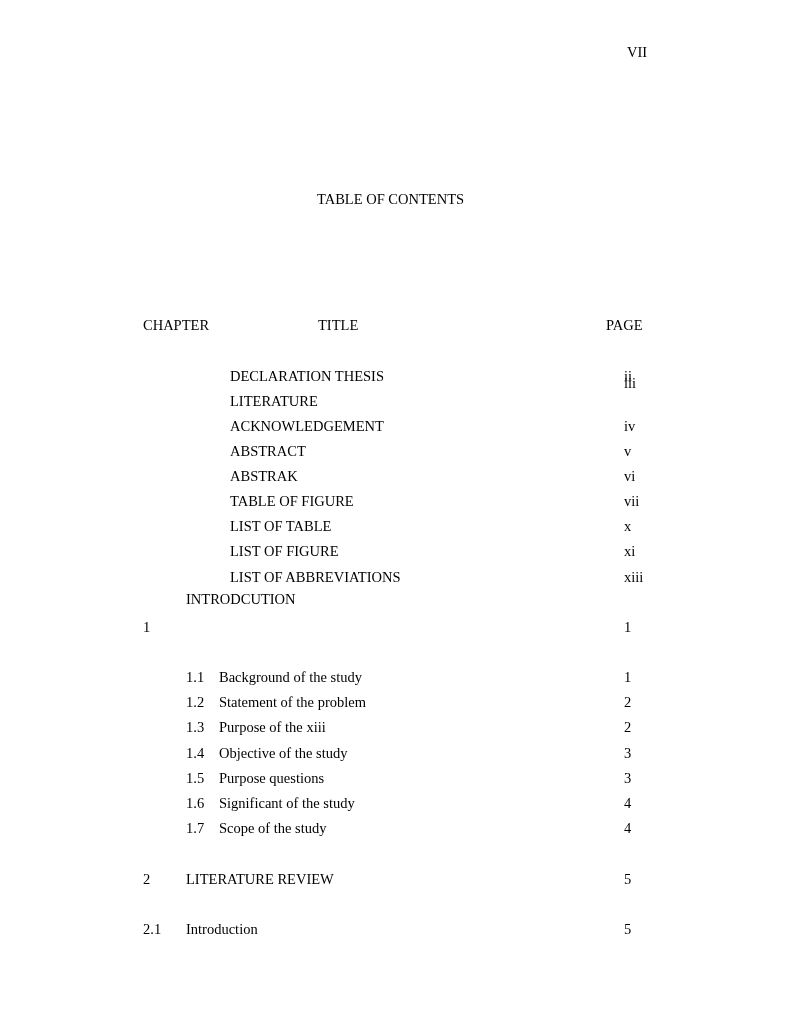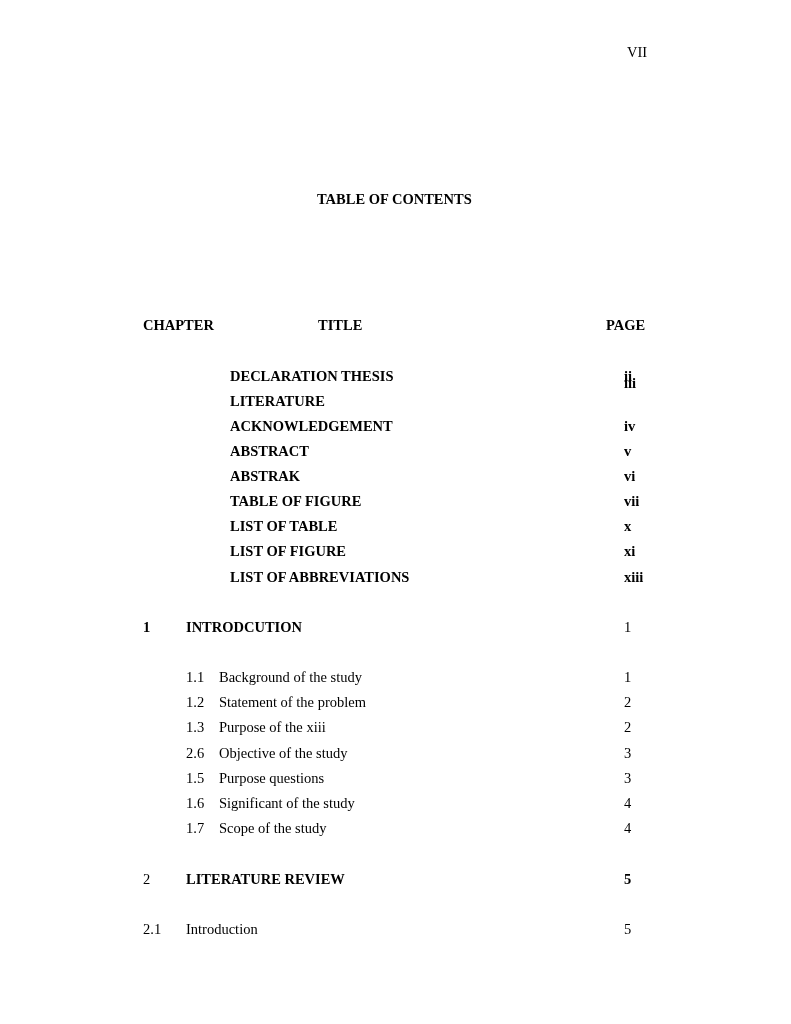--- a/index.html
+++ b/index.html
@@ -2,21 +2,21 @@
 <html><head>
   <meta charset="utf-8">
   <style>
     html, body { margin: 0; padding: 0; background: #ffffff; }
     body {
       width: 791px; height: 1024px; position: relative; overflow: hidden;
       font-family: "Liberation Serif", "DejaVu Serif", serif;
       color: #000000; font-size: 14.5px;
     }
     .abs { position: absolute; white-space: nowrap; line-height: 1; }
-    .b { font-weight: bold; }
+    .b { font-weight: normal; }
     .page-num { left: 627px; top: 45px; }
     .doc-title { left: 317px; top: 192px; }
     .h-chapter { left: 143px; top: 318px; }
     .h-title { left: 318px; top: 318px; }
     .h-page { left: 606px; top: 318px; }
   </style>
 </head>
 <body>
 
 <div>
@@ -40,36 +40,36 @@
   <div class="abs b" style="left:230px;top:494px">TABLE OF FIGURE</div>
   <div class="abs b" style="left:624px;top:494px">vii</div>
   <div class="abs b" style="left:230px;top:519px">LIST OF TABLE</div>
   <div class="abs b" style="left:624px;top:519px">x</div>
   <div class="abs b" style="left:230px;top:544px">LIST OF FIGURE</div>
   <div class="abs b" style="left:624px;top:544px">xi</div>
   <div class="abs b" style="left:230px;top:570px">LIST OF ABBREVIATIONS</div>
   <div class="abs b" style="left:624px;top:570px">xiii</div>
 
   <div class="abs b" style="left:143px;top:620px">1</div>
-  <div class="abs b" style="left:186px;top:620px">INTRODCUTION</div>
+  <div class="abs b" style="left:186px;top:592px">INTRODCUTION</div>
   <div class="abs" style="left:624px;top:620px">1</div>
 
   <div class="abs" style="left:186px;top:670px">1.1</div>
   <div class="abs" style="left:219px;top:670px">Background of the study</div>
   <div class="abs" style="left:624px;top:670px">1</div>
 
   <div class="abs" style="left:186px;top:695px">1.2</div>
   <div class="abs" style="left:219px;top:695px">Statement of the problem</div>
   <div class="abs" style="left:624px;top:695px">2</div>
 
   <div class="abs" style="left:186px;top:720px">1.3</div>
   <div class="abs" style="left:219px;top:720px">Purpose of the xiii</div>
   <div class="abs" style="left:624px;top:720px">2</div>
 
-  <div class="abs" style="left:186px;top:746px">2.6</div>
+  <div class="abs" style="left:186px;top:746px">1.4</div>
   <div class="abs" style="left:219px;top:746px">Objective of the study</div>
   <div class="abs" style="left:624px;top:746px">3</div>
 
   <div class="abs" style="left:186px;top:771px">1.5</div>
   <div class="abs" style="left:219px;top:771px">Purpose questions</div>
   <div class="abs" style="left:624px;top:771px">3</div>
 
   <div class="abs" style="left:186px;top:796px">1.6</div>
   <div class="abs" style="left:219px;top:796px">Significant of the study</div>
   <div class="abs" style="left:624px;top:796px">4</div>

